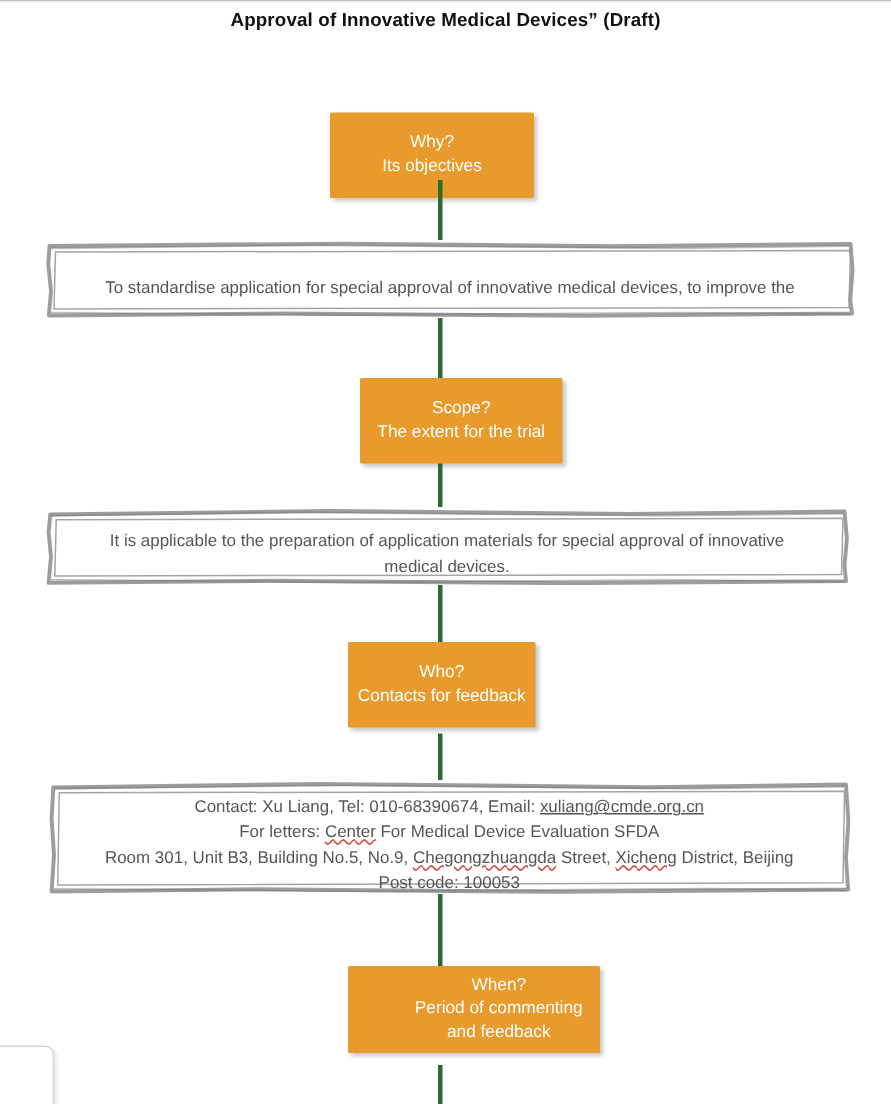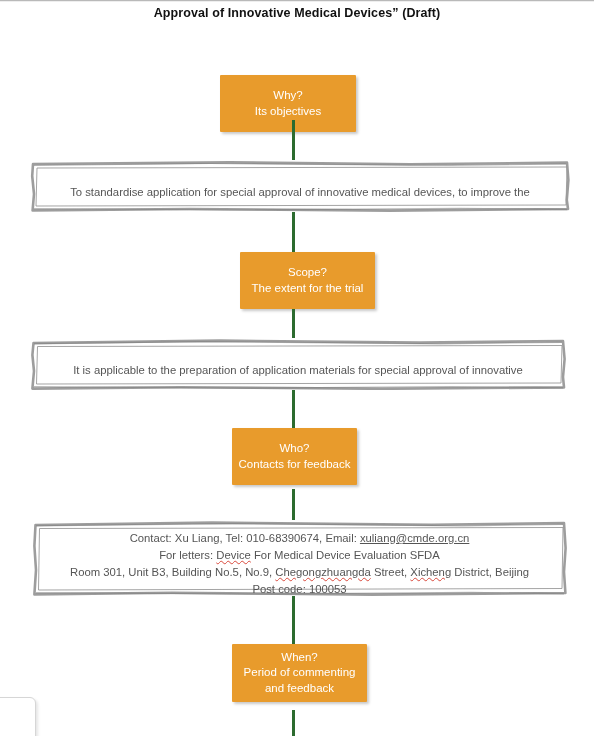--- a/index.html
+++ b/index.html
@@ -160,20 +160,21 @@
 
 <div class="textbox" style="left:30px; top:338px; width:536px; height:52px;">
   <svg class="rough" viewBox="0 0 536 52" preserveAspectRatio="none">
     <path d="M3.5,5 L190,2.6 L390,4.6 L533,3 L534.6,21 L533,39 L534,49.4 L350,50.8 L150,49.2 L2.4,50.6 L4,33 L2.4,17 Z" fill="none" stroke="#8C8C8C" stroke-width="2.6" stroke-linejoin="round" opacity="0.85"></path>
     <path d="M7.5,8.5 L532,7.5 L531,45 L6.5,46 Z" fill="none" stroke="#9a9a9a" stroke-width="1" opacity="0.9"></path>
     <path d="M4,5.8 L170,3.6 L410,5.8 L532,4.4" fill="none" stroke="#7a7a7a" stroke-width="1.2" opacity="0.5"></path>
     <path d="M4,48.6 L210,50.2 L420,48.6 L533,49.8" fill="none" stroke="#7a7a7a" stroke-width="1.2" opacity="0.5"></path>
   </svg>
   <div class="inner">
     <span class="tb-line">It is applicable to the preparation of application materials for special approval of innovative</span>
+    <span class="tb-line">medical devices.</span>
   </div>
 </div>
 
 <div class="connector" style="top:390px; height:42px;"></div>
 
 <div class="node" style="left:232px; top:428px; width:125px; height:57px;">
   <div class="node-text">
     <span>Who?</span><br>
     <span>Contacts for feedback</span>
   </div>
@@ -183,29 +184,29 @@
 
 <div class="textbox" style="left:32px; top:520px; width:535px; height:76px;">
   <svg class="rough" viewBox="0 0 535 76" preserveAspectRatio="none">
     <path d="M3.5,5 L180,2.6 L400,4.8 L532,3 L533.6,28 L532,52 L533.4,73 L340,74.6 L140,72.8 L2.4,74.4 L4,50 L2.4,26 Z" fill="none" stroke="#8C8C8C" stroke-width="2.6" stroke-linejoin="round" opacity="0.85"></path>
     <path d="M7.5,8.5 L531,7.5 L530,68.5 L6.5,70 Z" fill="none" stroke="#9a9a9a" stroke-width="1" opacity="0.9"></path>
     <path d="M4,5.8 L200,3.6 L430,5.8 L531,4.4" fill="none" stroke="#7a7a7a" stroke-width="1.2" opacity="0.5"></path>
     <path d="M4,72.6 L220,74.2 L440,72.4 L532,73.8" fill="none" stroke="#7a7a7a" stroke-width="1.2" opacity="0.5"></path>
   </svg>
   <div class="inner">
     <span class="tb-line"><span>Contact: Xu Liang, Tel: 010-68390674, Email: </span><span class="link-underline">xuliang@cmde.org.cn</span></span>
-    <span class="tb-line"><span>For letters: </span><span class="spellcheck">Device</span><span> For Medical Device Evaluation SFDA</span></span>
+    <span class="tb-line"><span>For letters: </span><span class="spellcheck">Center</span><span> For Medical Device Evaluation SFDA</span></span>
     <span class="tb-line"><span>Room 301, Unit B3, Building No.5, No.9, </span><span class="spellcheck">Chegongzhuangda</span><span> Street, </span><span class="spellcheck">Xicheng</span><span> District, Beijing</span></span>
     <span class="tb-line">Post code: 100053</span>
   </div>
 </div>
 
 <div class="connector" style="top:596px; height:48px;"></div>
 
-<div class="node" style="left:232px; top:644px; width:135px; height:58px;">
+<div class="node" style="left:232px; top:644px; width:135px; height:58px;padding-left:33px;">
   <div class="node-text">
     <span>When?</span><br>
     <span>Period of commenting</span><br>
     <span>and feedback</span>
   </div>
 </div>
 
 <div class="connector" style="top:710px; height:26px;"></div>
 
 <div class="bottom-left-shape"></div>

